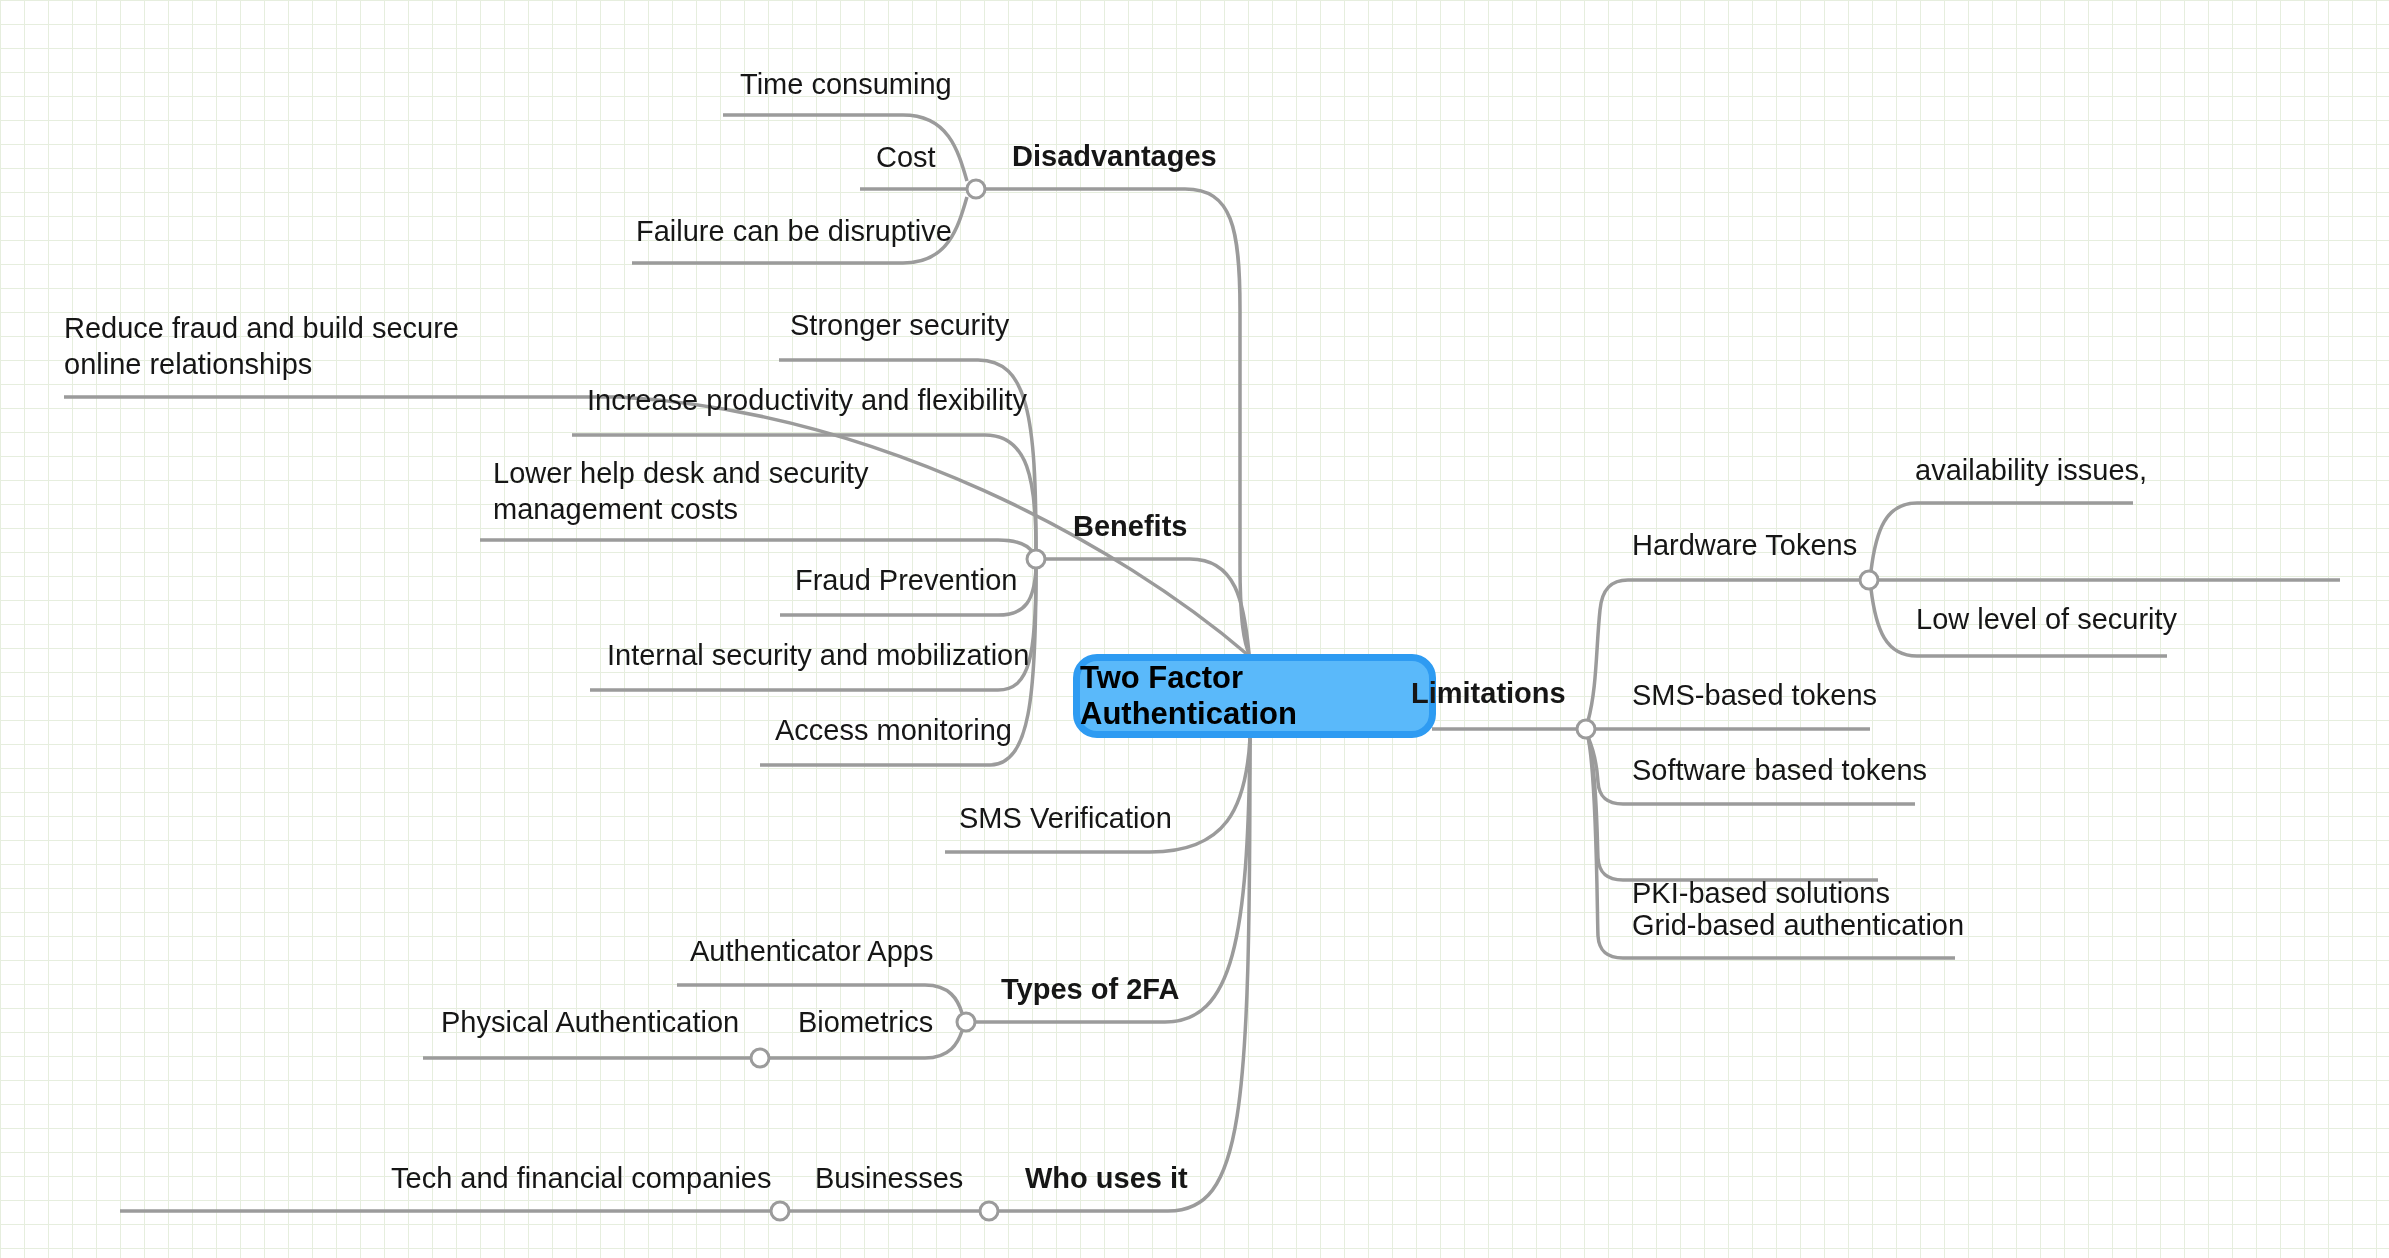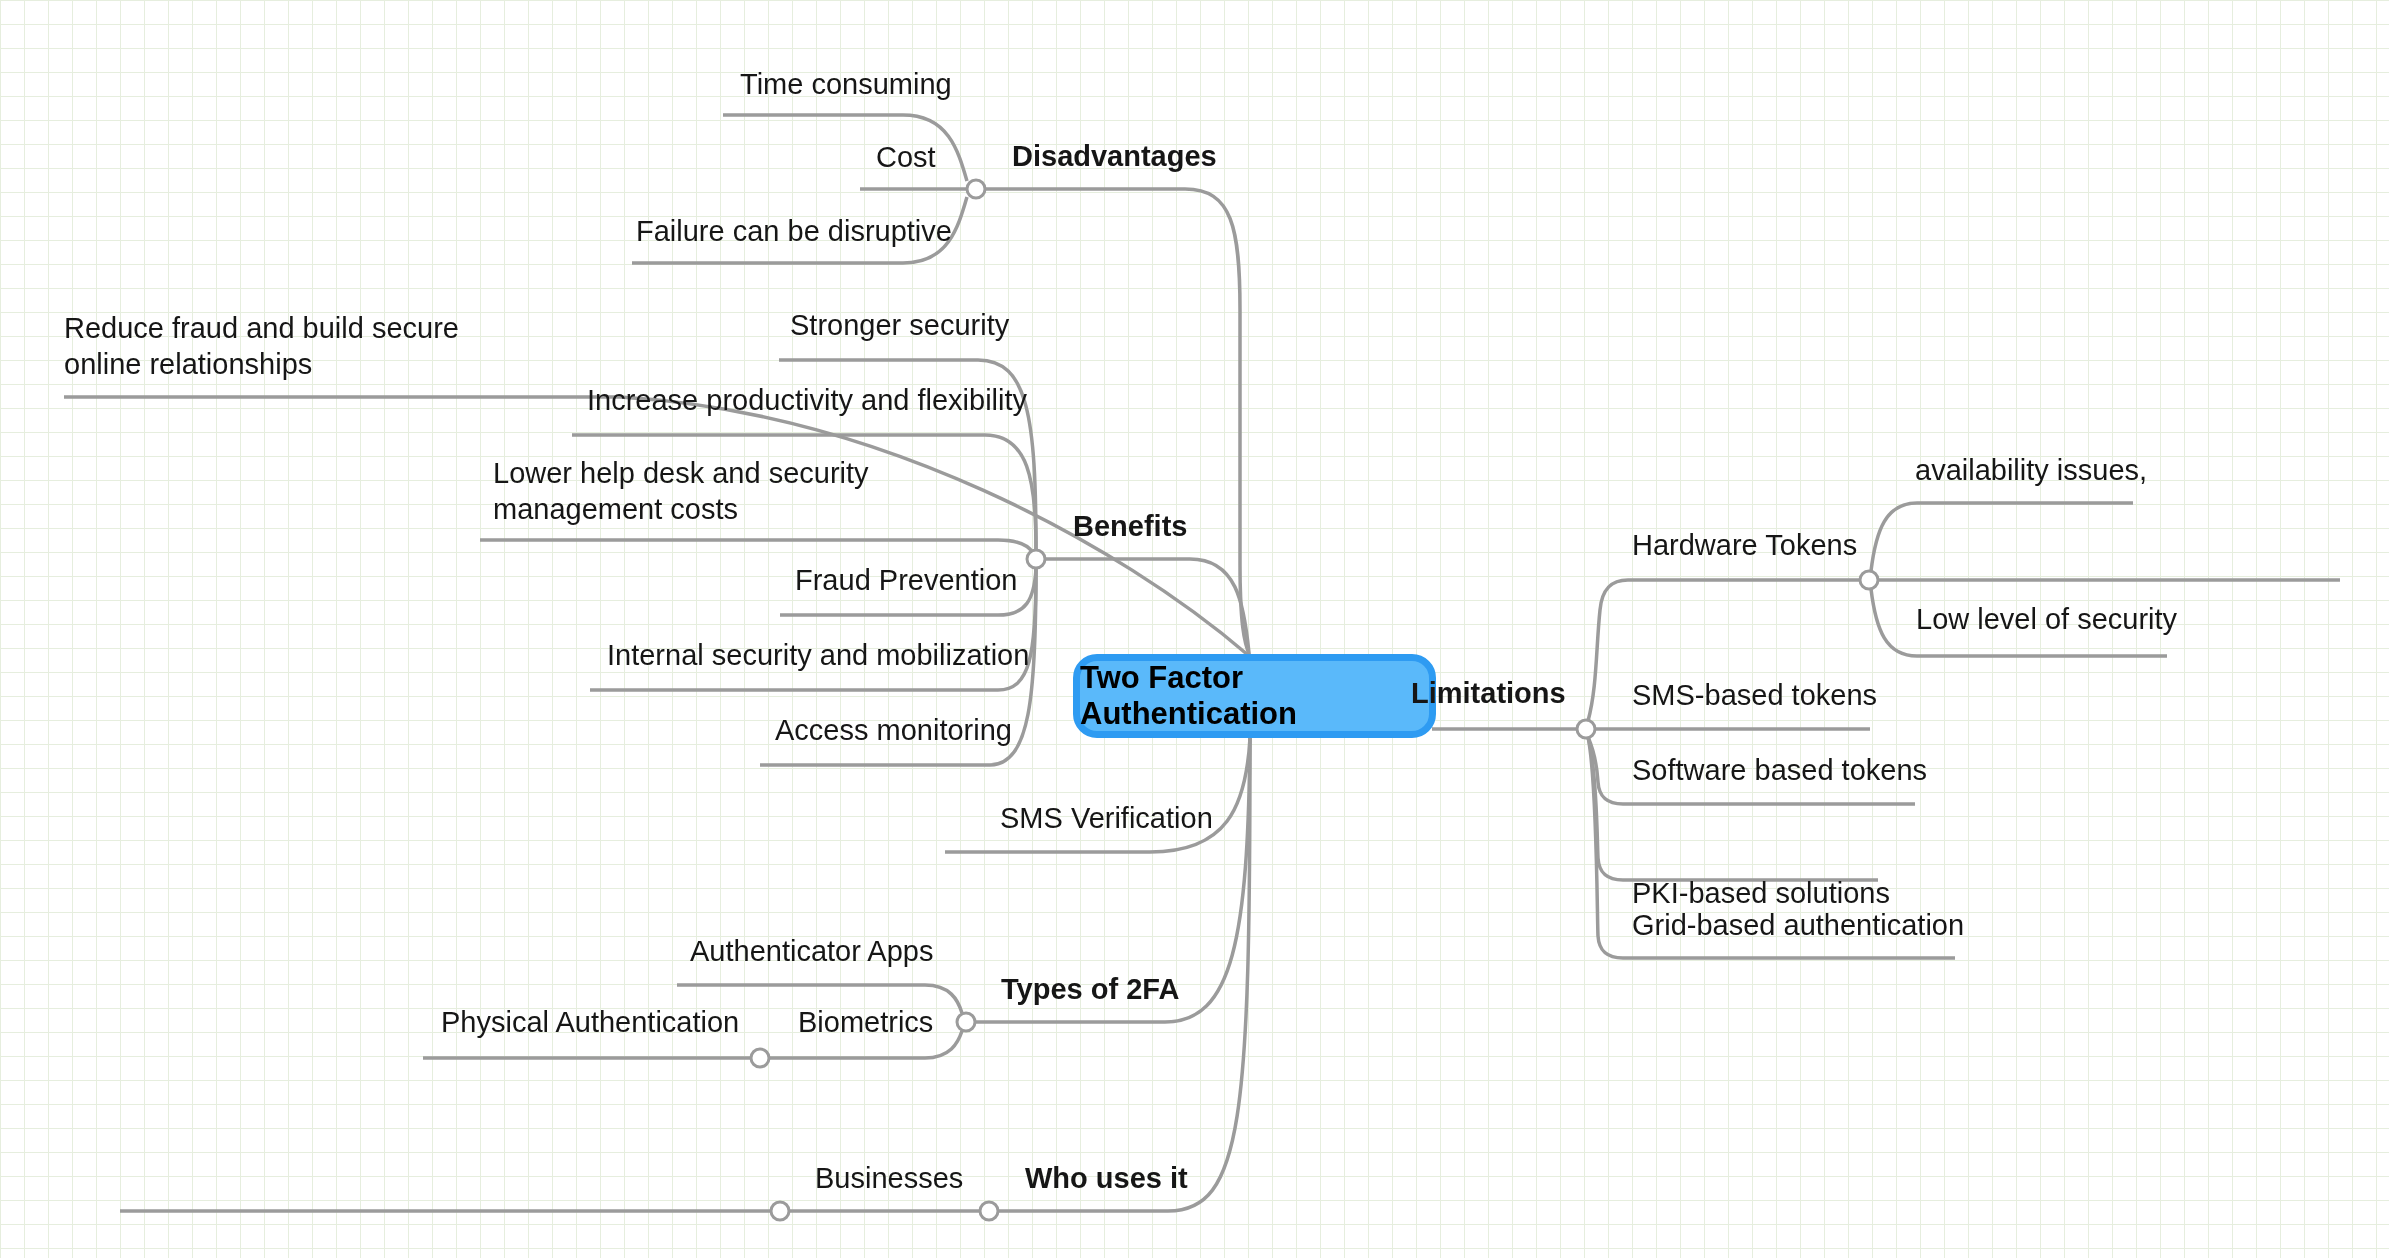--- a/index.html
+++ b/index.html
@@ -103,27 +103,28 @@
   <div class="lbl wrap2" style="left:64px;top:310px;width:470px;">Reduce fraud and build secure online relationships</div>
 
   <div class="lbl" style="left:790px;top:307px;">Stronger security</div>
   <div class="lbl wrap2" style="left:493px;top:455px;width:515px;">Lower help desk and security management costs</div>
   <div class="lbl" style="left:587px;top:382px;">Increase productivity and flexibility</div>
   <div class="lbl b" style="left:1073px;top:508px;">Benefits</div>
   <div class="lbl" style="left:795px;top:562px;">Fraud Prevention</div>
   <div class="lbl" style="left:607px;top:637px;">Internal security and mobilization</div>
   <div class="lbl" style="left:775px;top:712px;">Access monitoring</div>
 
-  <div class="lbl" style="left:959px;top:800px;margin-left:41px;">SMS Verification</div>
+  <div class="lbl" style="left:959px;top:800px;">SMS Verification</div>
 
   <div class="lbl" style="left:690px;top:933px;">Authenticator Apps</div>
   <div class="lbl b" style="left:1001px;top:971px;">Types of 2FA</div>
   <div class="lbl" style="left:798px;top:1004px;">Biometrics</div>
   <div class="lbl" style="left:441px;top:1004px;">Physical Authentication</div>
 
+  <div class="lbl" style="left:391px;top:1160px;">Tech and financial companies</div>
   <div class="lbl" style="left:815px;top:1160px;">Businesses</div>
   <div class="lbl b" style="left:1025px;top:1160px;">Who uses it</div>
 
   <div class="lbl b over" style="left:1411px;top:675px;">Limitations</div>
   <div class="lbl" style="left:1632px;top:527px;">Hardware Tokens</div>
   <div class="lbl" style="left:1915px;top:452px;">availability issues,</div>
   <div class="lbl" style="left:1916px;top:601px;">Low level of security</div>
   <div class="lbl" style="left:1632px;top:677px;">SMS-based tokens</div>
   <div class="lbl" style="left:1632px;top:752px;">Software based tokens</div>
   <div class="lbl" style="left:1632px;top:875px;">PKI-based solutions</div>

